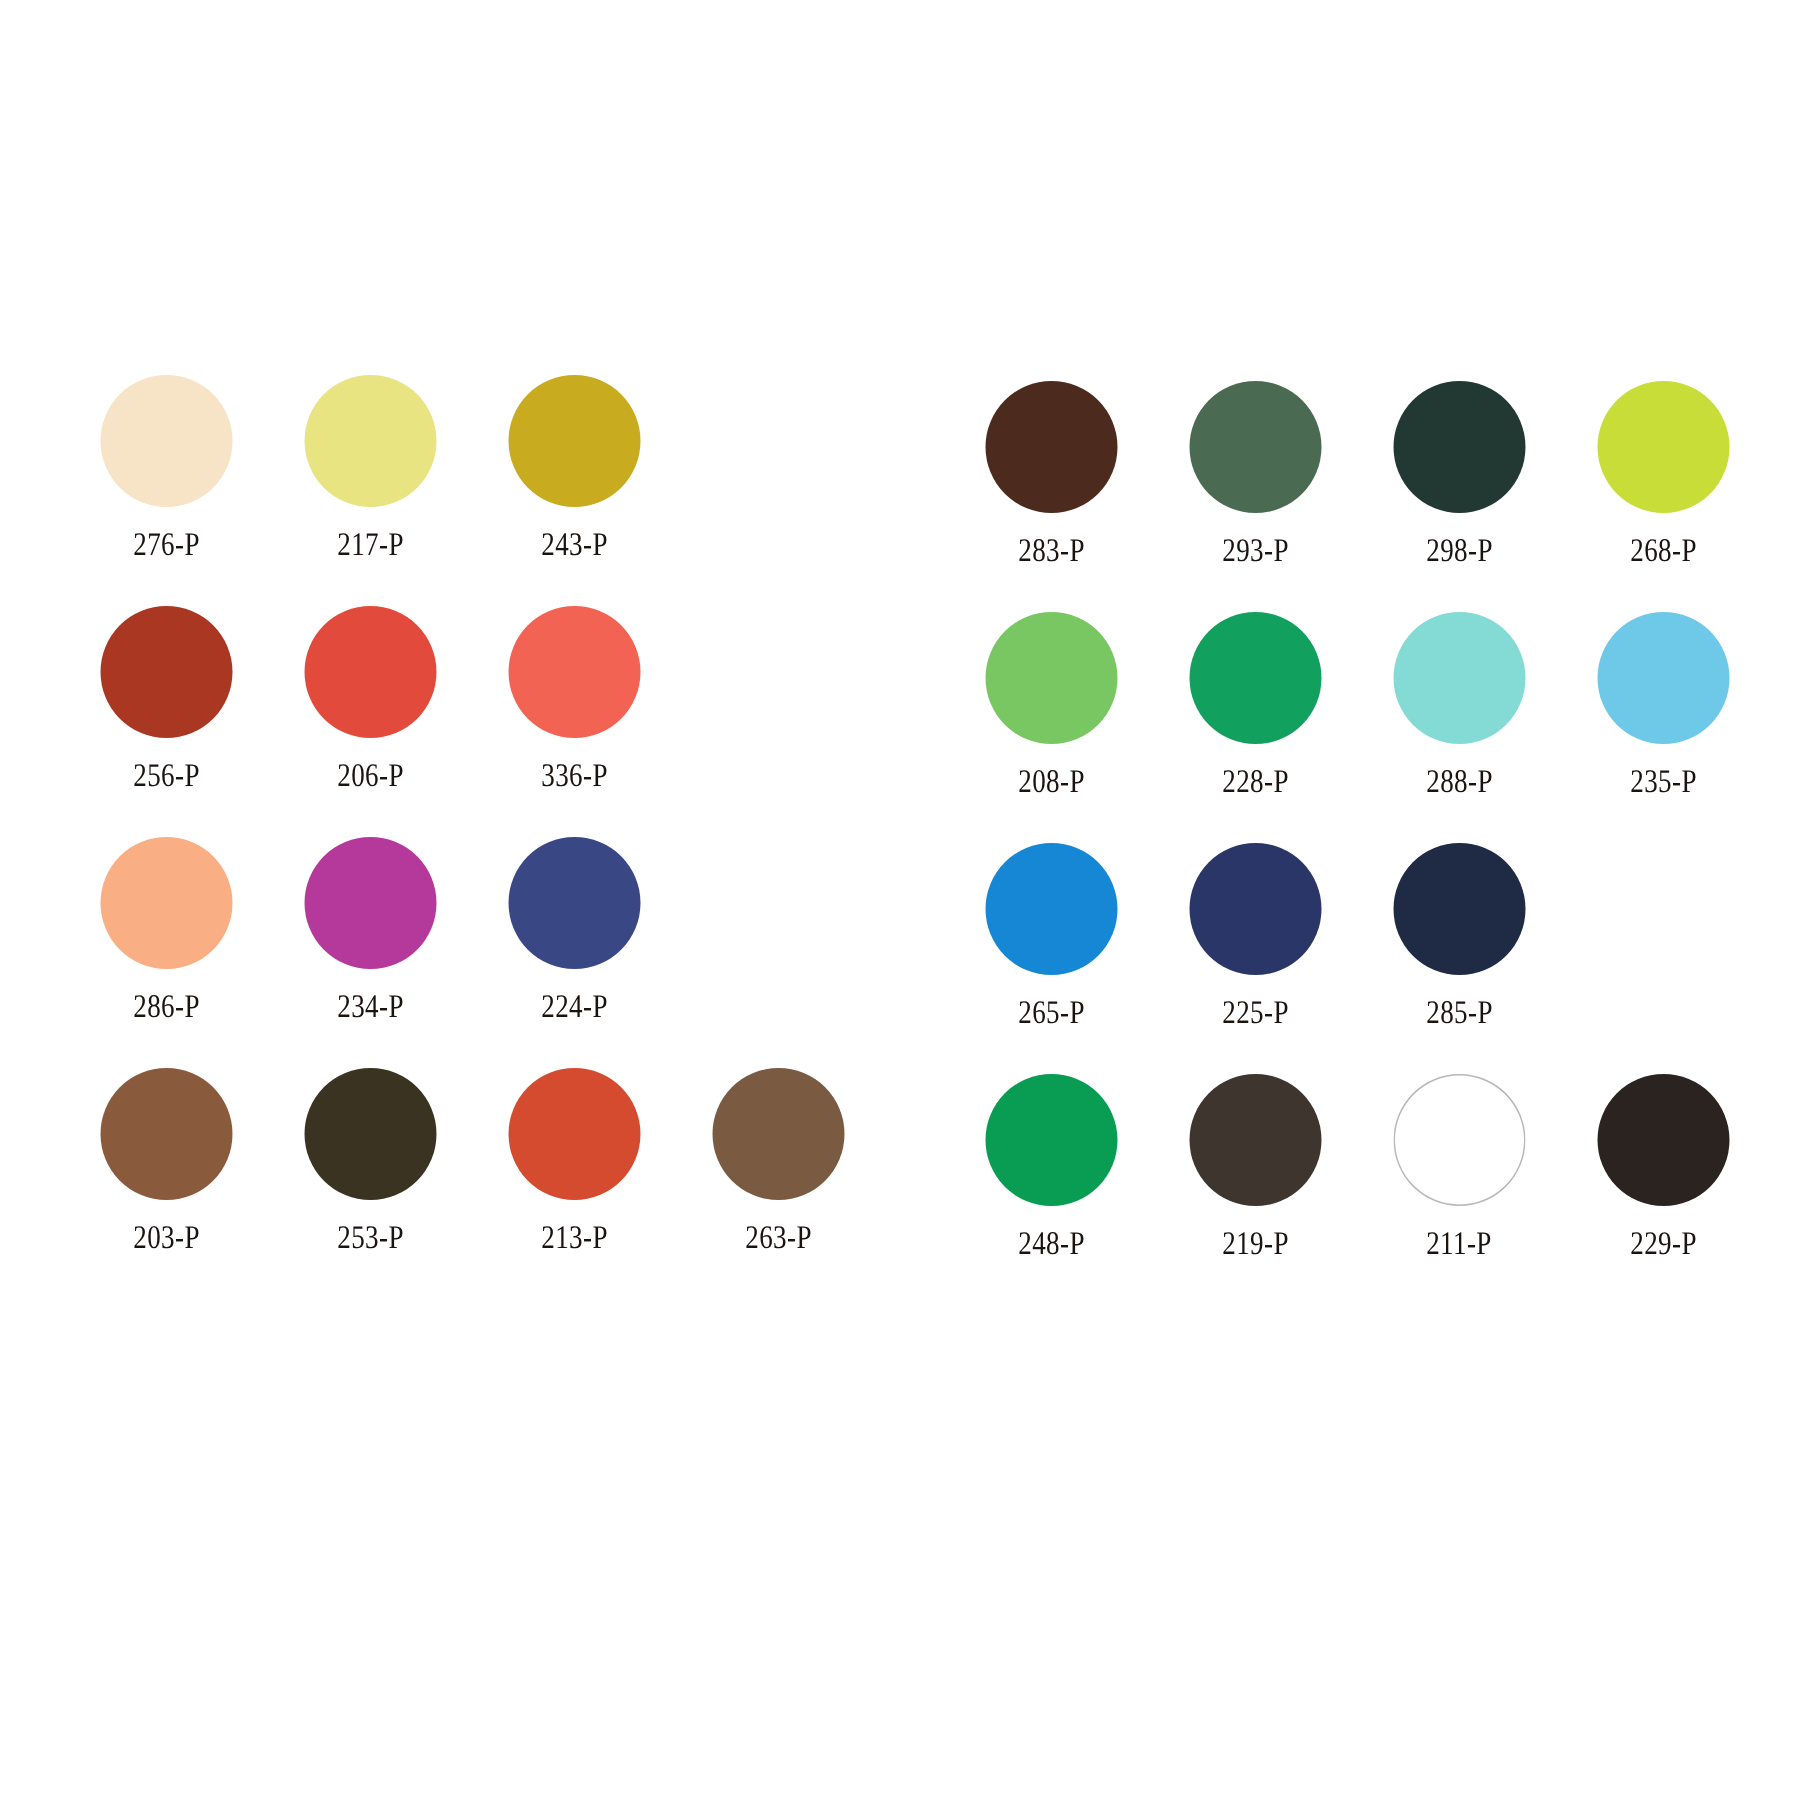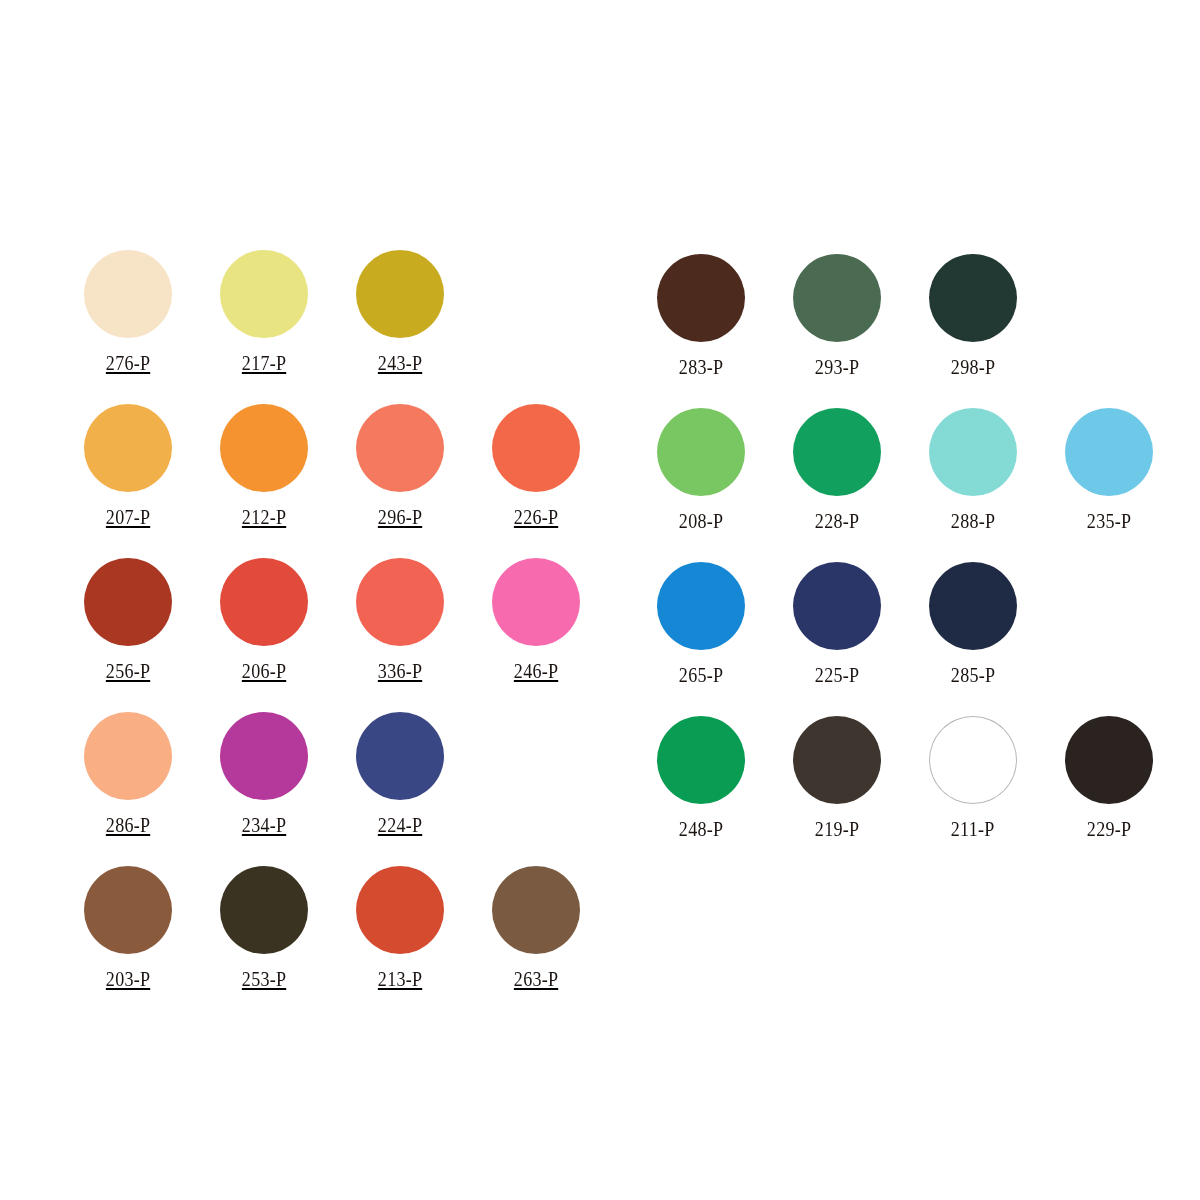--- a/index.html
+++ b/index.html
@@ -18,21 +18,21 @@
   #swatch-chart {
     position: absolute;
     left: 0;
     top: 0;
     width: 1200px;
     height: 1200px;
   }
   .grid-group {
     position: absolute;
   }
-  .grid-group.left  { left: 60px;  top: 248px; text-decoration: underline; }
+  .grid-group.left  { left: 43px;  top: 248px; }
   .grid-group.right { left: 633px; top: 252px; }
 
   .swatch-row {
     display: flex;
     flex-direction: row;
     height: 154px;
   }
   .swatch-cell {
     width: 136px;
     height: 154px;
@@ -81,53 +81,31 @@
           <div class="swatch-dot" style="background: rgb(232, 228, 129);"></div>
           <div class="swatch-label">217-P</div>
         </div>
         <div class="swatch-cell">
           <div class="swatch-dot" style="background: rgb(201, 171, 32);"></div>
           <div class="swatch-label">243-P</div>
         </div>
       </div>
       <div class="swatch-row">
         <div class="swatch-cell">
-          <div class="swatch-dot" style="background: rgb(242, 176, 74);"></div>
-          <div class="swatch-label">207-P</div>
-        </div>
-        <div class="swatch-cell">
-          <div class="swatch-dot" style="background: rgb(245, 147, 48);"></div>
-          <div class="swatch-label">212-P</div>
-        </div>
-        <div class="swatch-cell">
-          <div class="swatch-dot" style="background: rgb(244, 121, 94);"></div>
-          <div class="swatch-label">296-P</div>
-        </div>
-        <div class="swatch-cell">
-          <div class="swatch-dot" style="background: rgb(242, 104, 72);"></div>
-          <div class="swatch-label">226-P</div>
-        </div>
-      </div>
-      <div class="swatch-row">
-        <div class="swatch-cell">
           <div class="swatch-dot" style="background: rgb(169, 55, 34);"></div>
           <div class="swatch-label">256-P</div>
         </div>
         <div class="swatch-cell">
           <div class="swatch-dot" style="background: rgb(226, 75, 60);"></div>
           <div class="swatch-label">206-P</div>
         </div>
         <div class="swatch-cell">
           <div class="swatch-dot" style="background: rgb(242, 99, 84);"></div>
           <div class="swatch-label">336-P</div>
         </div>
-        <div class="swatch-cell">
-          <div class="swatch-dot" style="background: rgb(247, 107, 174);"></div>
-          <div class="swatch-label">246-P</div>
-        </div>
       </div>
       <div class="swatch-row">
         <div class="swatch-cell">
           <div class="swatch-dot" style="background: rgb(249, 174, 132);"></div>
           <div class="swatch-label">286-P</div>
         </div>
         <div class="swatch-cell">
           <div class="swatch-dot" style="background: rgb(181, 57, 154);"></div>
           <div class="swatch-label">234-P</div>
         </div>
@@ -162,20 +140,24 @@
           <div class="swatch-label">283-P</div>
         </div>
         <div class="swatch-cell">
           <div class="swatch-dot" style="background: rgb(74, 107, 82);"></div>
           <div class="swatch-label">293-P</div>
         </div>
         <div class="swatch-cell">
           <div class="swatch-dot" style="background: rgb(34, 56, 51);"></div>
           <div class="swatch-label">298-P</div>
         </div>
+        <div class="swatch-cell">
+          <div class="swatch-dot" style="background: rgb(201, 221, 57);"></div>
+          <div class="swatch-label">268-P</div>
+        </div>
       </div>
       <div class="swatch-row">
         <div class="swatch-cell">
           <div class="swatch-dot" style="background: rgb(121, 199, 98);"></div>
           <div class="swatch-label">208-P</div>
         </div>
         <div class="swatch-cell">
           <div class="swatch-dot" style="background: rgb(18, 160, 94);"></div>
           <div class="swatch-label">228-P</div>
         </div>

